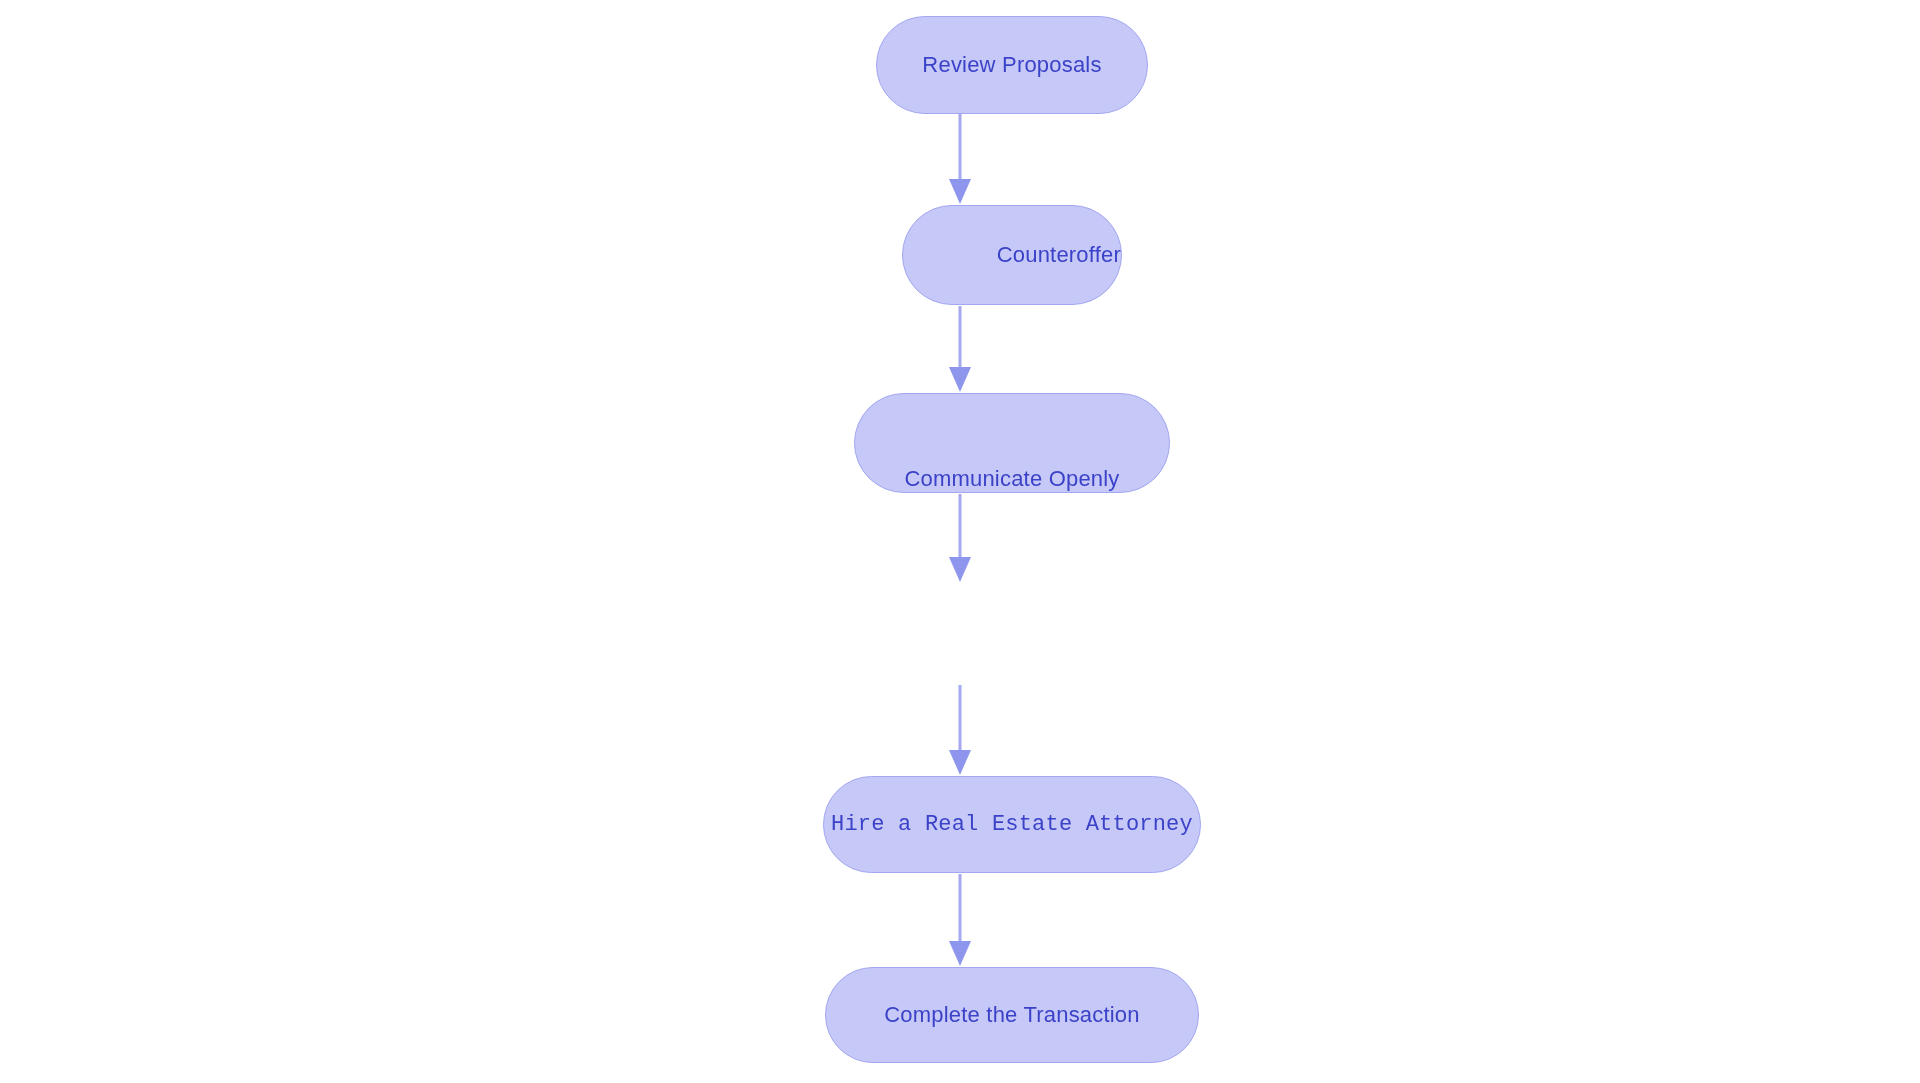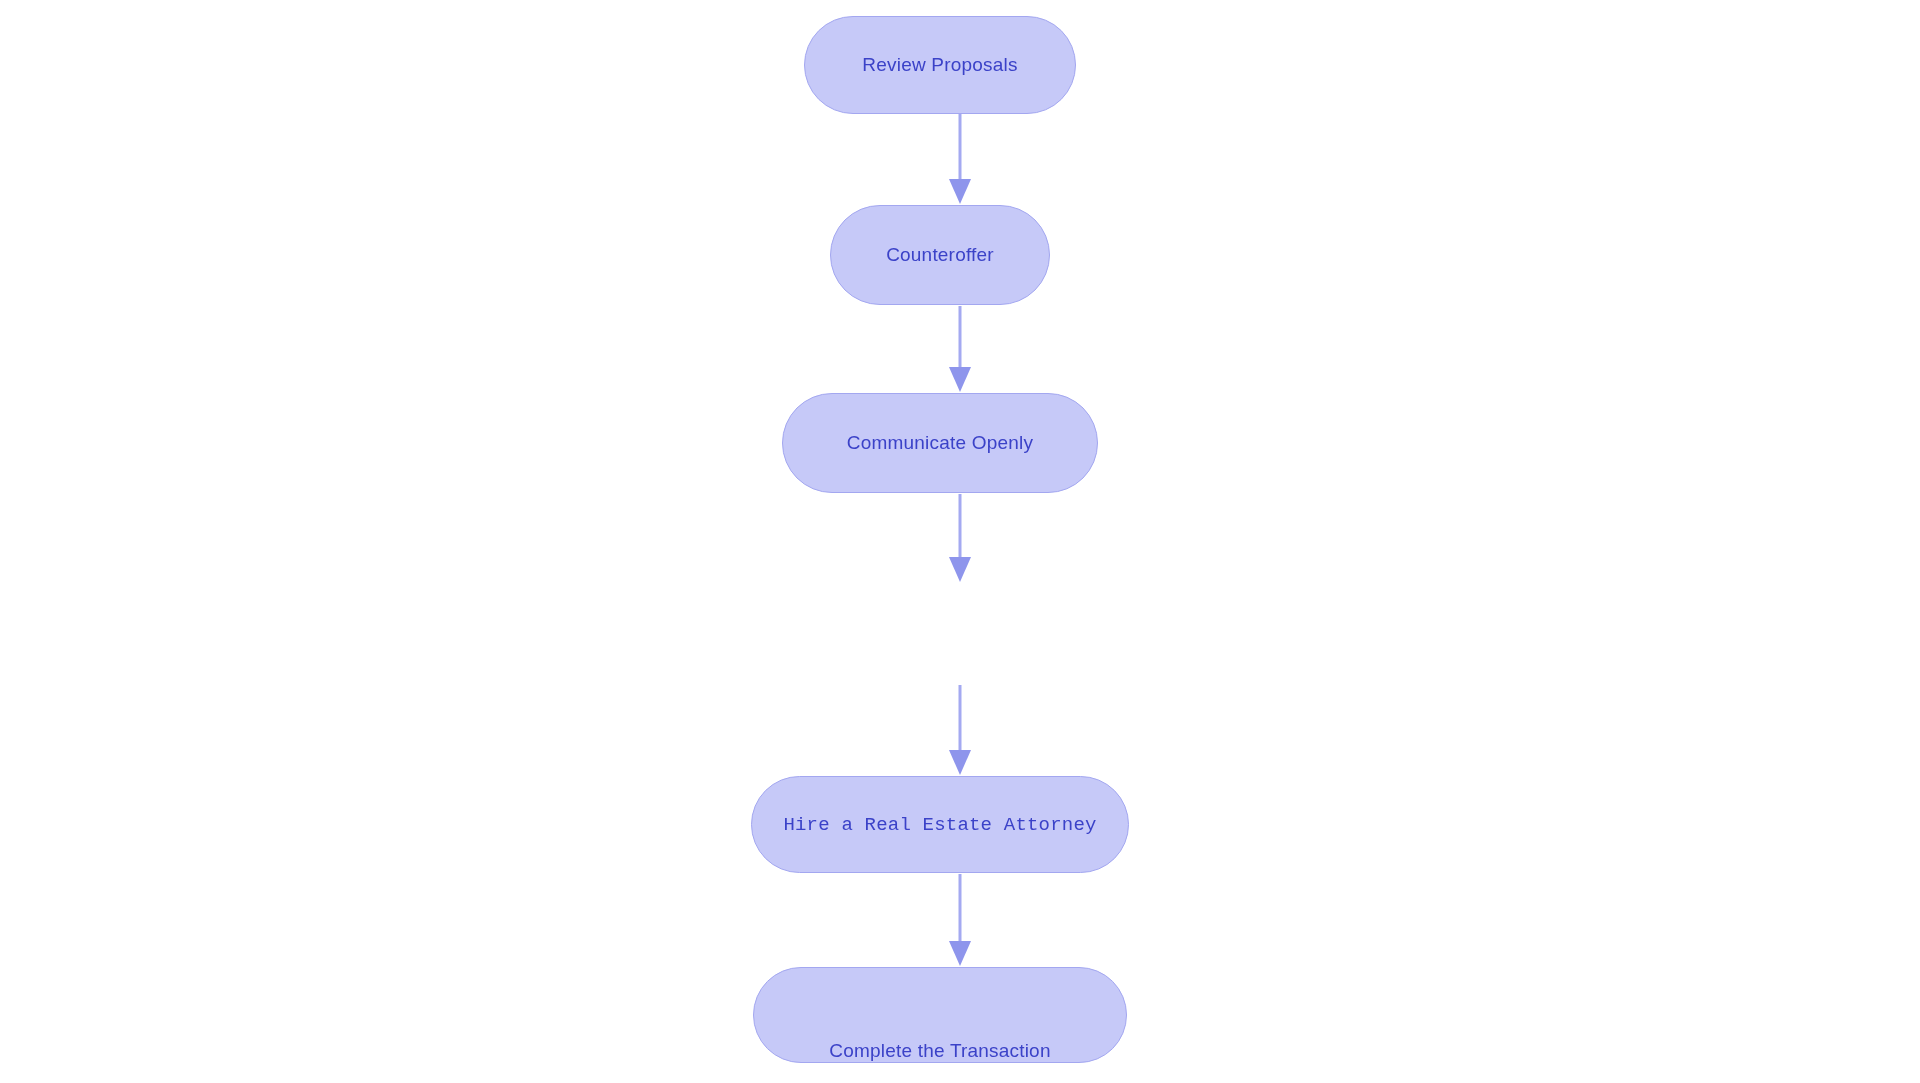--- a/index.html
+++ b/index.html
@@ -16,40 +16,40 @@
   .canvas {
     position: relative;
     width: 1920px;
     height: 1083px;
     background: #ffffff;
     overflow: hidden;
   }
 
   .node {
     position: absolute;
-    left: 940px;
+    left: 1012px;
     transform: translateX(-50%);
     display: flex;
     align-items: center;
     justify-content: center;
     background: var(--node-fill);
     border: 1.5px solid var(--node-border);
     border-radius: 52px;
     color: var(--node-text);
-    font-size: 19px;
+    font-size: 22px;
     letter-spacing: 0.2px;
     white-space: nowrap;
     text-align: center;
   }
   .n1 { top: 16px;  width: 272px; height: 98px;  }
-  .n2 { top: 205px; width: 220px; height: 100px; }
-  .n3 { top: 393px; width: 316px; height: 100px; }
+  .n2 { top: 205px; width: 220px; height: 100px; justify-content: flex-end; }
+  .n3 { top: 393px; width: 316px; height: 100px; align-items: flex-end; }
   .n4 { top: 583px; width: 375px; height: 101px; }
   .n5 { top: 776px; width: 378px; height: 97px; font-family: Liberation Mono, monospace;  }
-  .n6 { top: 967px; width: 374px; height: 96px; align-items: flex-end;  }
+  .n6 { top: 967px; width: 374px; height: 96px;  }
 
   .arrow {
     position: absolute;
     left: 960px;
     transform: translateX(-50%);
     width: 22px;
   }
   .a1 { top: 114px; height: 90px; }
   .a2 { top: 306px; height: 86px; }
   .a3 { top: 494px; height: 88px; }

